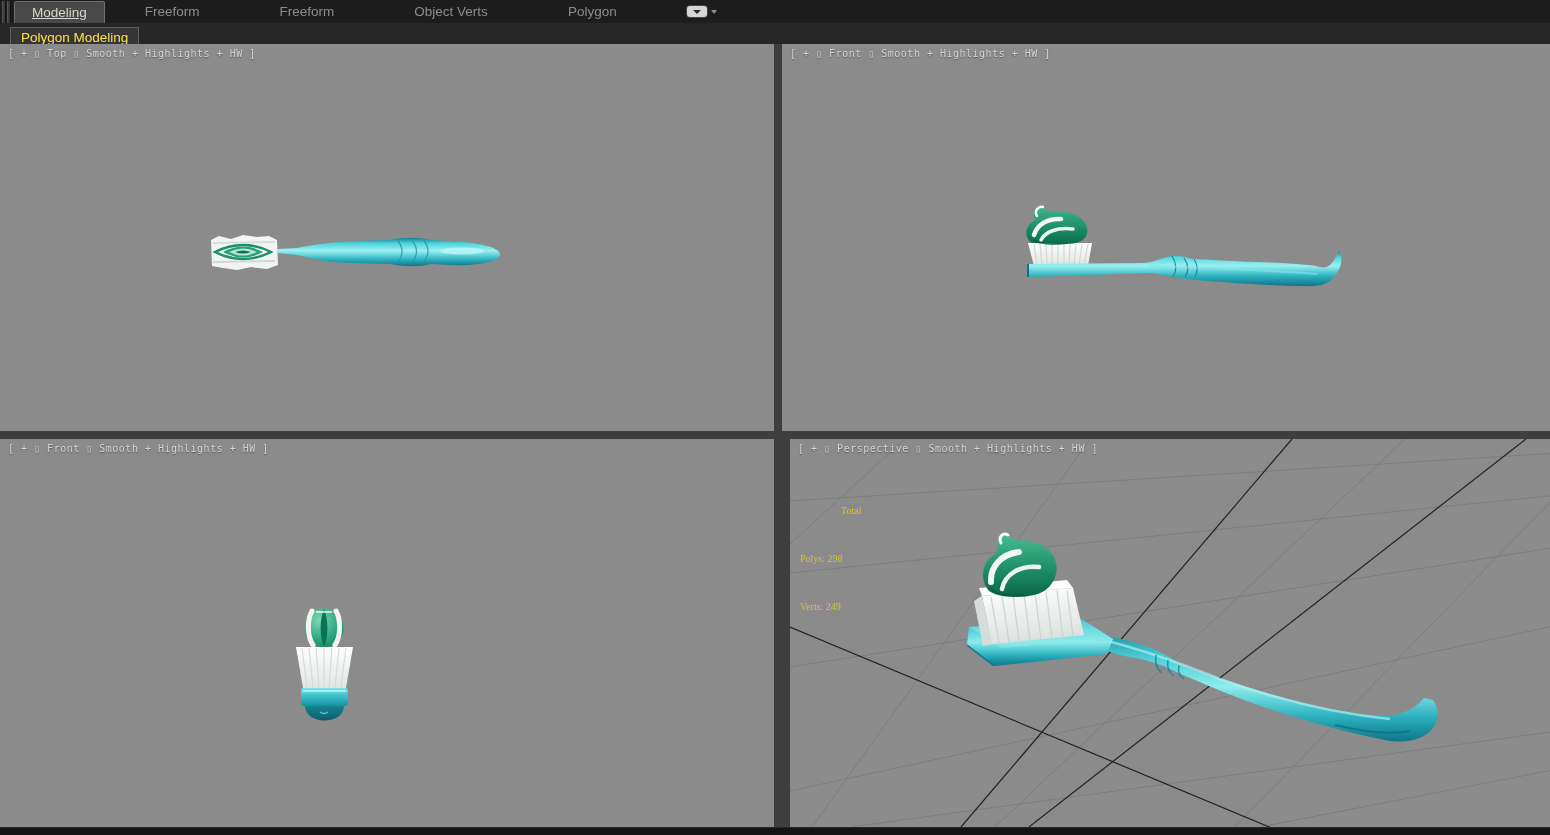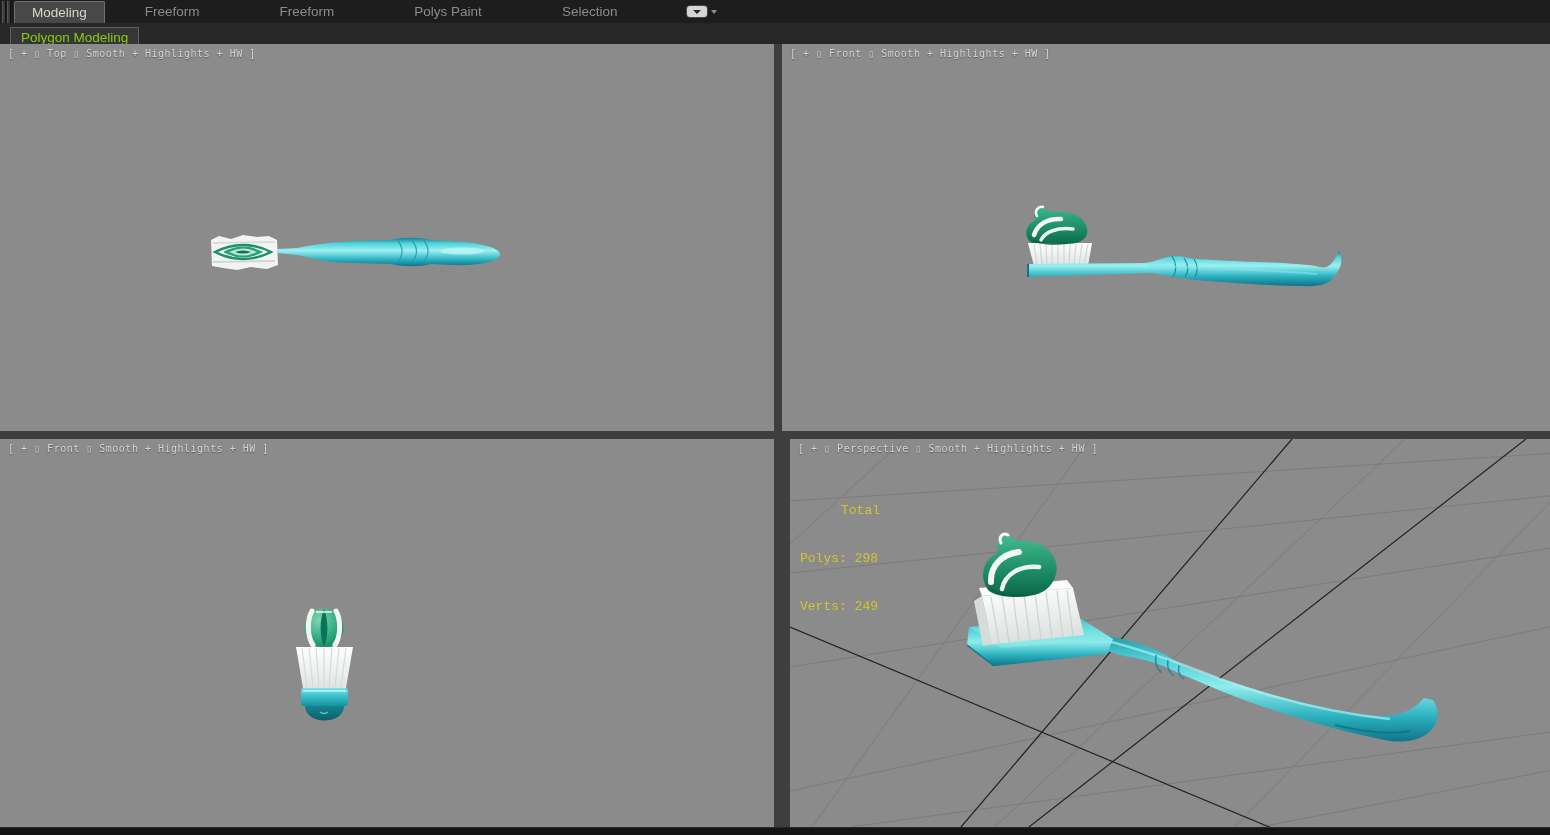--- a/index.html
+++ b/index.html
@@ -7,64 +7,64 @@
   .app{position:relative;width:1550px;height:835px;}
 
   
   .ribbon{position:absolute;top:0;left:0;width:1550px;height:44px;background:#1d1d1d;}
   .grip{position:absolute;left:0;top:1px;width:12px;height:42px;}
   .grip span{position:absolute;top:0;bottom:0;width:2px;background:#3c3c3c;border-left:1px solid #555;border-right:1px solid #111;}
   .grip span:nth-child(1){left:2px}.grip span:nth-child(2){left:7px}
   .tabrow{position:absolute;left:14px;top:0;height:23px;display:flex;align-items:center;}
   .tab{font-size:13.5px;color:#8b8b8b;padding:0 40px;height:23px;line-height:23px;cursor:default;white-space:nowrap;}
   .tab.active{background:#484848;border:1px solid #6f6f6f;border-bottom:none;border-radius:2px 2px 0 0;
-    color:#d9d5ca;height:21px;line-height:21px;margin-top:1px;padding:0 17px;}
+    color:#d9d5ca;height:21px;line-height:21px;margin-top:1px;padding:0 17px;text-decoration:underline;}
   .ribbon-btn{display:flex;align-items:center;margin-left:30px;gap:4px;}
   .cfg{width:20px;height:11px;background:#d6d6d6;border-radius:3px;position:relative;box-shadow:0 0 0 1px #444;}
   .cfg:after{content:"";position:absolute;left:6px;top:4px;border-left:4px solid transparent;border-right:4px solid transparent;border-top:4px solid #2a2a2a;}
   .caret{width:0;height:0;border-left:3.5px solid transparent;border-right:3.5px solid transparent;border-top:4px solid #8f8f8f;}
   .panelrow{position:absolute;left:0;top:23px;width:1550px;height:21px;background:#272727;border-bottom:1px solid #101010;}
   .paneltab{position:absolute;left:10px;top:4px;height:19px;line-height:19px;padding:0 10px;background:#363636;
-    border:1px solid #5e5e5e;color:#84cc16;font-size:13.5px;}
+    border:1px solid #5e5e5e;color:#fde047;font-size:13.5px;}
 
   
   .vports{position:absolute;top:44px;left:0;width:1550px;height:783px;background:#3e3e3e;}
   .vp{position:absolute;background:#8b8b8b;overflow:hidden;}
   .vp-tl{left:0;top:0;width:774px;height:387px;}
   .vp-tr{left:782px;top:0;width:768px;height:387px;}
   .vp-bl{left:0;top:395px;width:774px;height:388px;}
   .vp-br{left:790px;top:395px;width:768px;height:388px;}
   .split-v{position:absolute;left:774px;top:0;width:8px;height:783px;background:#3e3e3e;cursor:ew-resize;}
   .split-h{position:absolute;left:0;top:387px;width:1550px;height:8px;background:#3e3e3e;cursor:ns-resize;}
   .vplabel{position:absolute;left:8px;top:4px;font-family:"DejaVu Sans Mono","Liberation Mono",monospace;
     font-size:10px;letter-spacing:.5px;color:#d4d4d4;text-shadow:0 1px 1px rgba(70,70,70,.7);white-space:pre;z-index:5;}
-  .stats{position:absolute;left:10px;top:32px;font-family:Liberation Mono, monospace;
-    font-size:13px;color:#d2c431;line-height:16px;z-index:5;white-space:pre;}
+  .stats{position:absolute;left:10px;top:32px;font-family:Liberation Serif, serif;
+    font-size:10px;color:#d2c431;line-height:16px;z-index:5;white-space:pre;}
   .stats .t{padding-left:41px;}
   .vp svg{position:absolute;left:0;top:0;}
 
   
   .bottomstrip{position:absolute;left:0;top:827px;width:1550px;height:8px;background:#141414;border-top:1px solid #2a2a2a;}
 </style>
 </head>
 <body>
 
 <div class="app">
 
   <div class="ribbon">
     <div class="grip">
         <span></span>
         <span></span>
       </div>
     <div class="tabrow">
       <div class="tab active">Modeling</div>
       <div class="tab">Freeform</div>
       <div class="tab">Freeform</div>
-      <div class="tab">Polys Paint</div>
-      <div class="tab">Selection</div>
+      <div class="tab">Object Verts</div>
+      <div class="tab">Polygon</div>
       <div class="ribbon-btn">
         <div class="cfg"></div>
         <div class="caret"></div>
       </div>
     </div>
     <div class="panelrow">
       <div class="paneltab">Polygon Modeling</div>
     </div>
   </div>
 

